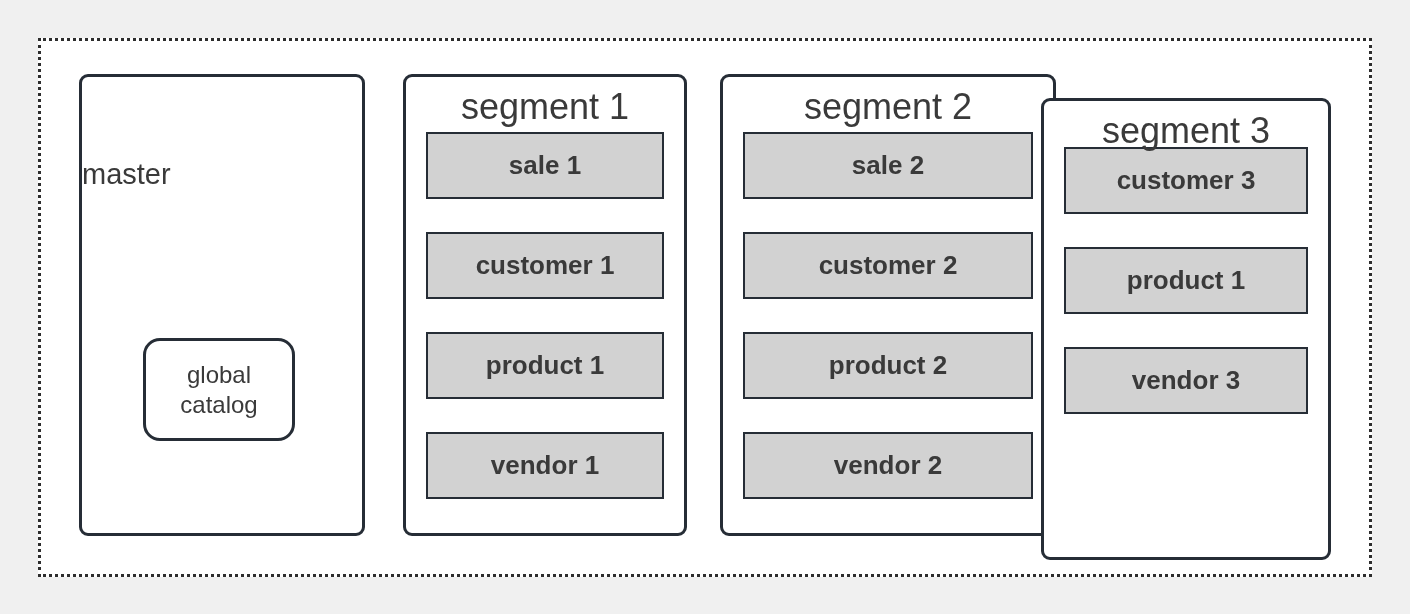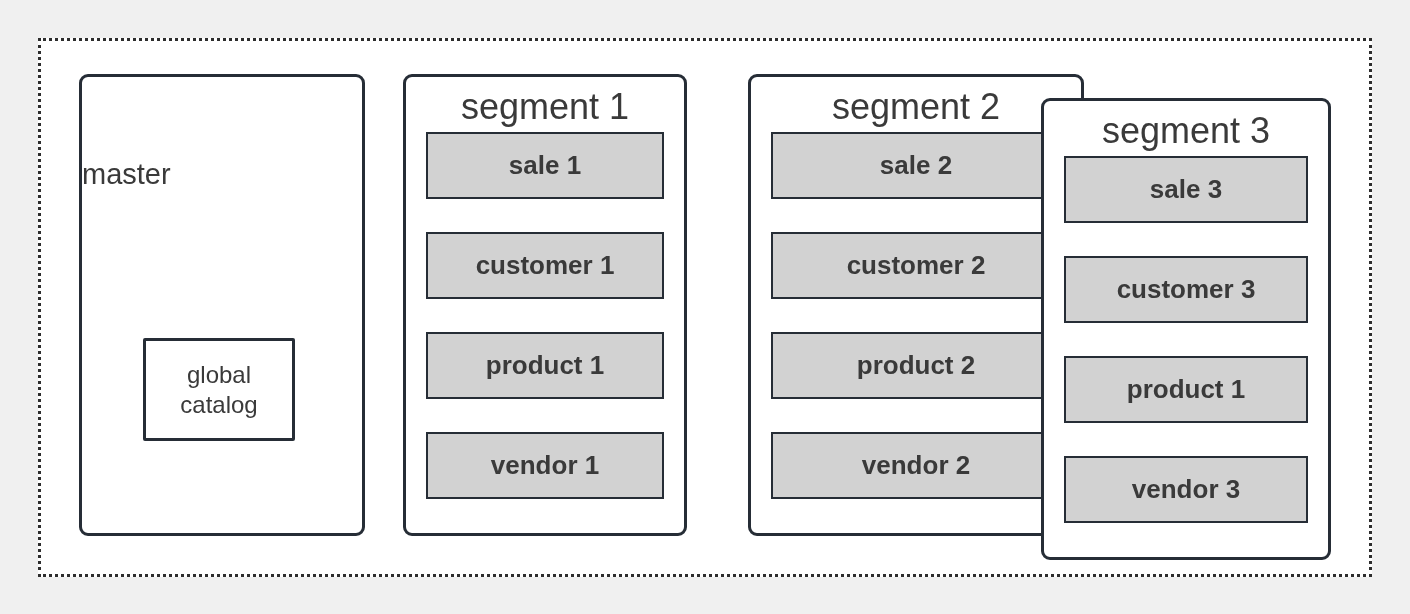--- a/index.html
+++ b/index.html
@@ -29,38 +29,38 @@
     position: absolute;
     top: 33px;
     height: 462px;
     box-sizing: border-box;
     background: #ffffff;
     border: 3px solid #262d36;
     border-radius: 9px;
   }
   .master-box { left: 38px;  width: 286px; }
   .segment-1  { left: 362px; width: 284px; }
-  .segment-2  { left: 707px; width: 336px; }
+  .segment-2  { left: 679px; width: 336px; }
   .segment-3  { left: 1000px; width: 290px; margin-top: 24px; }
 
   .master-label {
     margin-top: 80px;
     font-size: 29px;
     line-height: 34px;
     color: #3a3a3a;
   }
   .global-catalog {
     position: absolute;
     left: 61px;
     top: 261px;
     width: 152px;
     height: 103px;
     box-sizing: border-box;
     border: 3px solid #262d36;
-    border-radius: 2px;
+    border-radius: 17px;
     background: #ffffff;
     display: flex;
     align-items: center;
     justify-content: center;
     text-align: center;
     font-size: 24px;
     line-height: 30px;
     padding: 0 8px;
   }
   .segment-title {
@@ -107,19 +107,18 @@
   <div class="outer-box segment-2">
     <div class="segment-title">segment 2</div>
     <div class="seg-item first">sale 2</div>
     <div class="seg-item">customer 2</div>
     <div class="seg-item">product 2</div>
     <div class="seg-item">vendor 2</div>
   </div>
 
   <div class="outer-box segment-3">
     <div class="segment-title">segment 3</div>
-    <div class="seg-item first">sale 3</div>
     <div class="seg-item">customer 3</div>
     <div class="seg-item">product 1</div>
     <div class="seg-item">vendor 3</div>
   </div>
 
 </div>
 
 </body></html>

